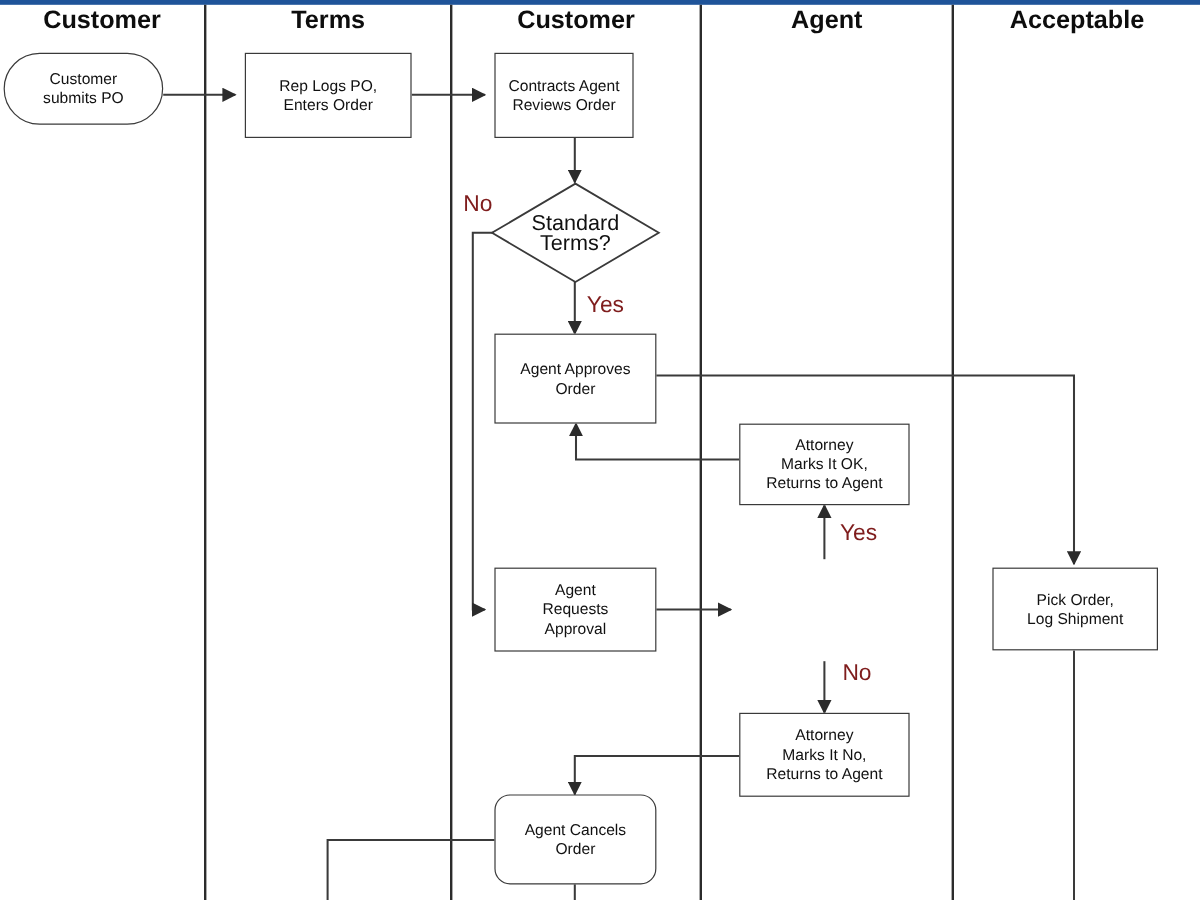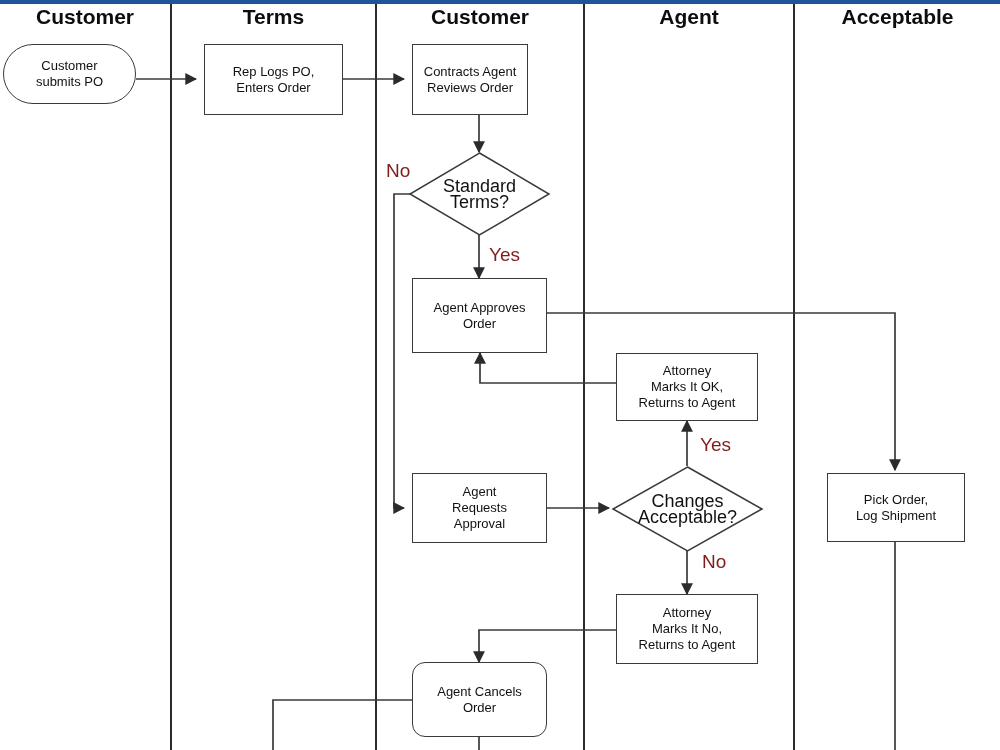--- a/index.html
+++ b/index.html
@@ -173,26 +173,20 @@
   </div>
 
   <div class="node" style="left:616px; top:353px; width:142px; height:68px;">
     <span>Attorney<br>Marks It OK,<br>Returns to Agent</span>
   </div>
 
   <div class="node" style="left:412px; top:473px; width:135px; height:70px;">
     <span>Agent<br>Requests<br>Approval</span>
   </div>
 
-  <div class="diamond-wrap" style="left:612px; top:466px; width:151px; height:86px;">
-    <svg width="151" height="86" viewBox="0 0 151 86" xmlns="http://www.w3.org/2000/svg">
-      <polygon points="75.5,1 150,43 75.5,85 1,43" fill="#ffffff" stroke="#3a3a3a" stroke-width="1.5"></polygon>
-    </svg>
-    <div class="diamond-label">Changes<br>Acceptable?</div>
-  </div>
 
   <div class="node" style="left:827px; top:473px; width:138px; height:69px;">
     <span>Pick Order,<br>Log Shipment</span>
   </div>
 
   <div class="node" style="left:616px; top:594px; width:142px; height:70px;">
     <span>Attorney<br>Marks It No,<br>Returns to Agent</span>
   </div>
 
   <div class="node" style="left:412px; top:662px; width:135px; height:75px;border-radius:13px;">

